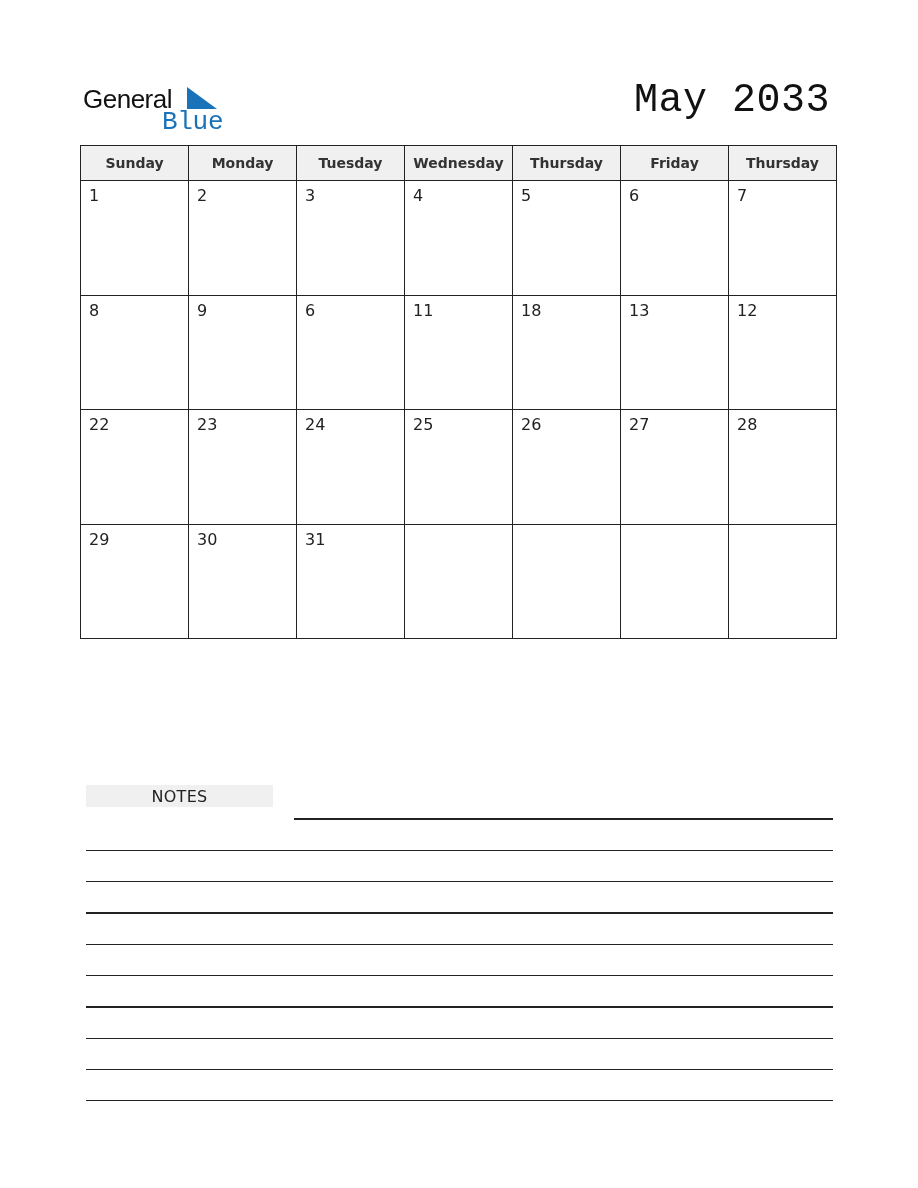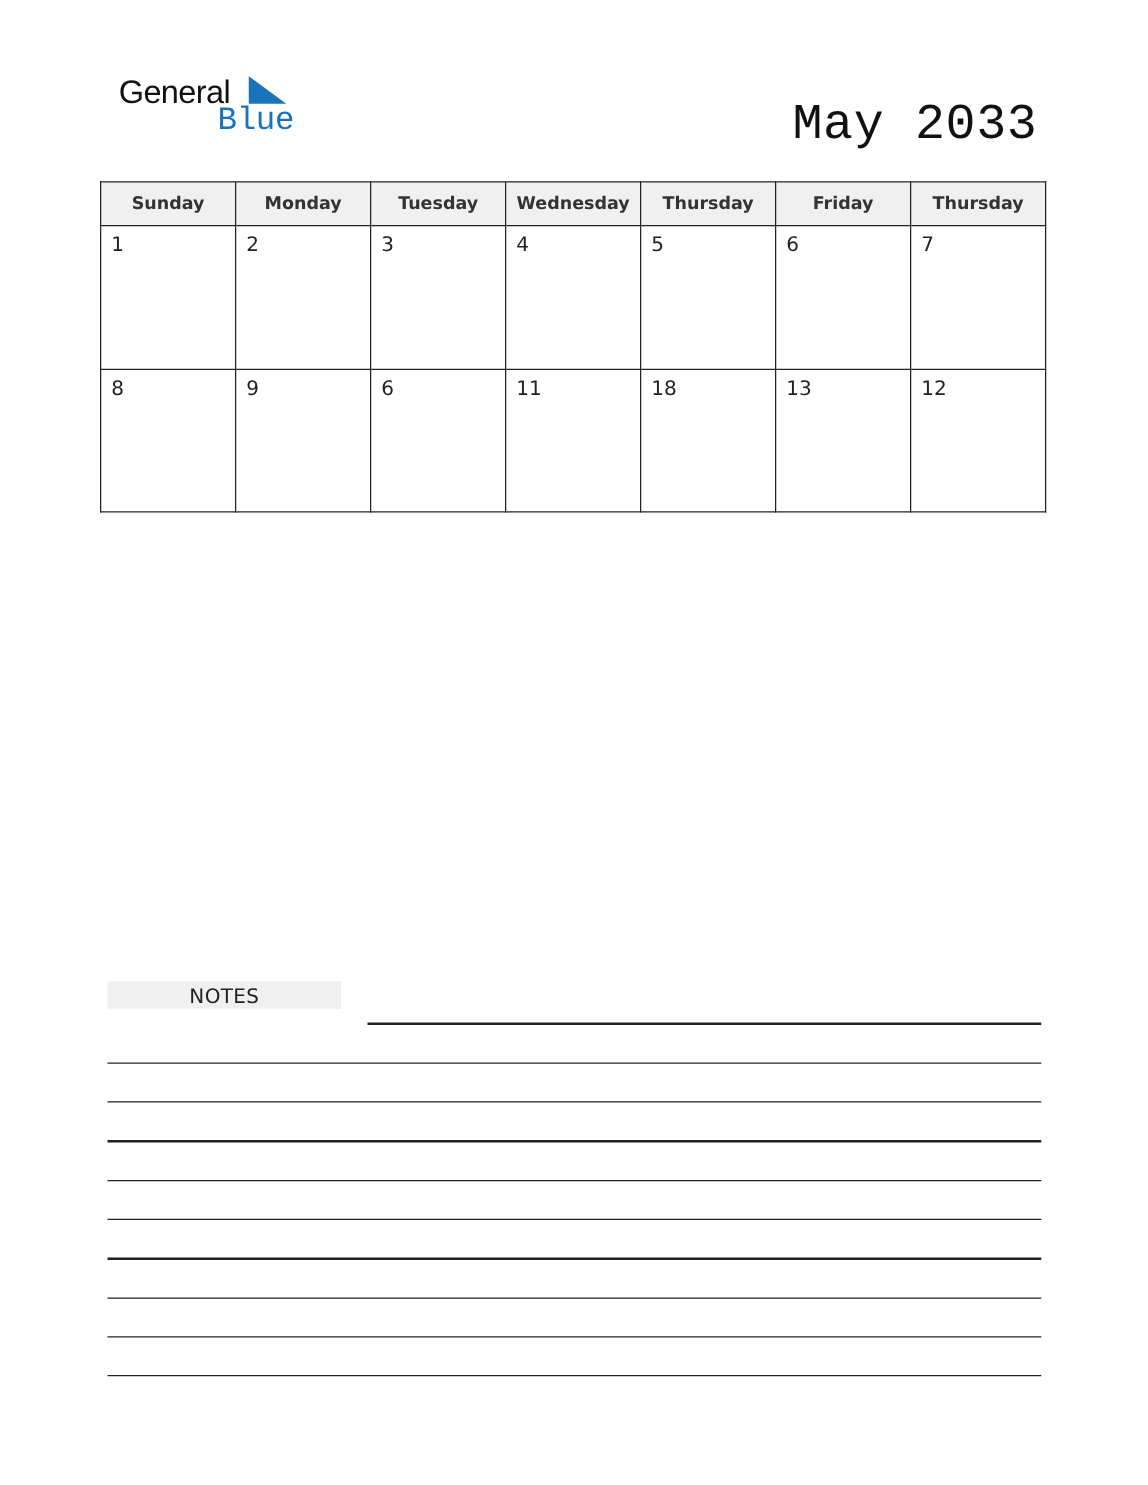--- a/index.html
+++ b/index.html
@@ -1,19 +1,19 @@
 <!DOCTYPE html>
 <html><head>
 <meta charset="utf-8">
 <style>
   * { box-sizing: border-box; margin: 0; padding: 0; }
   html, body { width: 918px; height: 1188px; background: #ffffff; overflow: hidden; }
   body { position: relative; font-family: "DejaVu Sans", sans-serif; color: #222; }
 
-  .logo { position: absolute; left: 83px; top: 56px; width: 140px; height: 56px; margin-left: 12px; }
+  .logo { position: absolute; left: 83px; top: 82px; width: 140px; height: 56px; }
   .logo-general { position: absolute; left: 0; top: 2px; font-size: 26px; color: #111; letter-spacing: -0.5px; font-family: "Liberation Sans", sans-serif; }
   .logo-blue { position: absolute; left: 79px; top: 25px; font-size: 26px; color: #1a73b8; letter-spacing: -0.3px; font-family: Liberation Mono, monospace; }
   .logo-tri { position: absolute; left: 104px; top: 5px; width: 0; height: 0;
               border-bottom: 22px solid #1a73b8; border-left: 30px solid transparent; transform: scaleX(-1); }
 
   .title { position: absolute; right: 88px; top: 78px; font-size: 40px; color: #111; font-family: Liberation Mono, monospace; font-weight: 300; letter-spacing: 0.5px; }
 
   .cal { position: absolute; left: 80px; top: 145px; width: 757px; border-collapse: collapse; table-layout: fixed; }
   .cal th { height: 35px; background: #f0f0f0; border: 1px solid #222; font-weight: bold; font-size: 14px; color: #333; }
   .cal td { height: 114.6px; border: 1px solid #222; vertical-align: top; padding: 5px 8px; font-size: 16px; color: #222; }
@@ -57,20 +57,38 @@
     </tr>
     <tr>
       <td>8</td>
       <td>9</td>
       <td>6</td>
       <td>11</td>
       <td>18</td>
       <td>13</td>
       <td>12</td>
     </tr>
+    <tr>
+      <td>22</td>
+      <td>23</td>
+      <td>24</td>
+      <td>25</td>
+      <td>26</td>
+      <td>27</td>
+      <td>28</td>
+    </tr>
+    <tr>
+      <td>29</td>
+      <td>30</td>
+      <td>31</td>
+      <td></td>
+      <td></td>
+      <td></td>
+      <td></td>
+    </tr>
   </tbody>
 </table>
 
 <div class="notes-label">NOTES</div>
 <div class="line" style="left:294px; width:539px; top:818px;"></div>
 <div class="line" style="left:86px; width:747px; top:849.5px;"></div>
 <div class="line" style="left:86px; width:747px; top:880.5px;"></div>
 <div class="line" style="left:86px; width:747px; top:912px;"></div>
 <div class="line" style="left:86px; width:747px; top:943.5px;"></div>
 <div class="line" style="left:86px; width:747px; top:974.5px;"></div>

